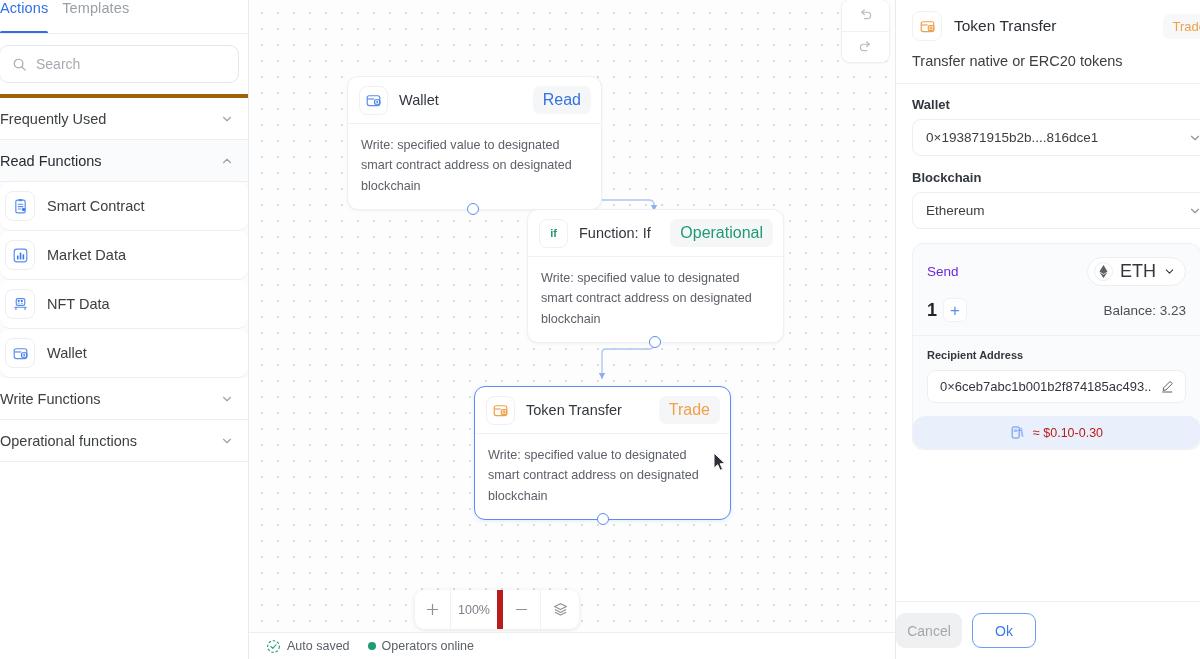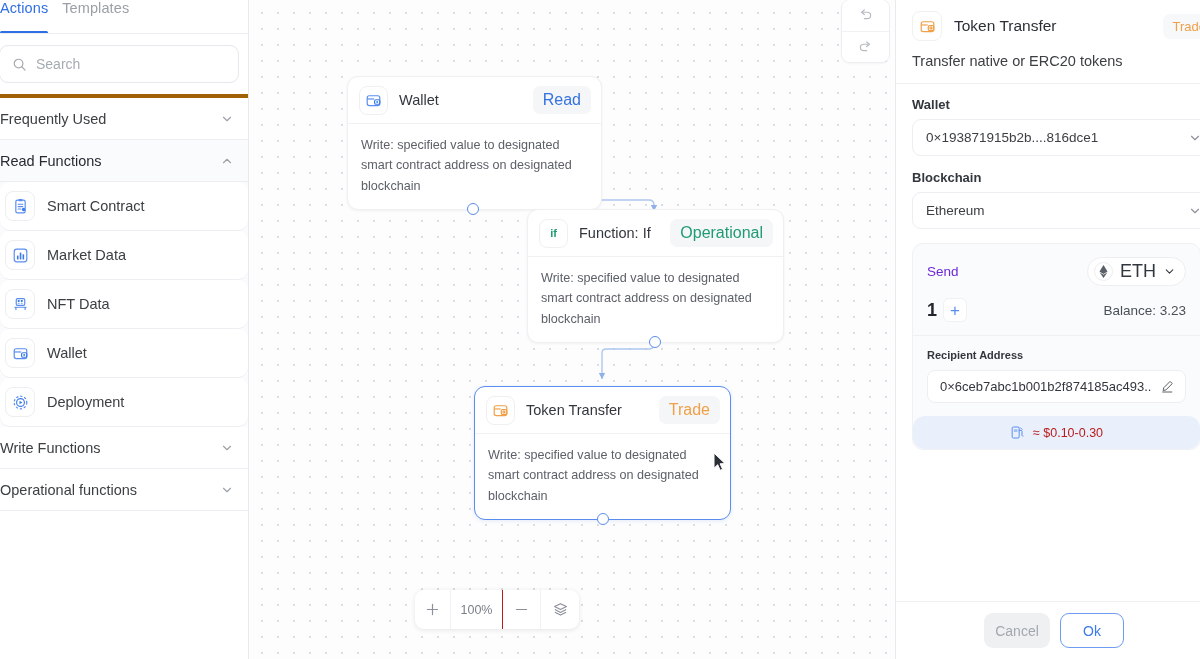--- a/index.html
+++ b/index.html
@@ -105,21 +105,21 @@
   .undoredo button + button { border-top: 1px solid #f0f1f3; }
 
   .zoomctl {
     position: absolute; left: 166px; bottom: 30px;
     height: 39px; background: #fff; border-radius: 9px;
     box-shadow: 0 1px 5px rgba(16,24,40,.10);
     display: flex; align-items: center;
   }
   .zoomctl > * { height: 39px; display: flex; align-items: center; justify-content: center; }
   .zoomctl .zb { width: 36px; cursor: pointer; border-right: 1px solid #f0f1f3; }
-  .zoomctl .zlevel { width: 52px; font-size: 12.5px; color: #7b8189; border-right: 1px solid #b91c1c; cursor: default; text-align: right;}
+  .zoomctl .zlevel { width: 52px; font-size: 12.5px; color: #7b8189; border-right: 6px solid #b91c1c; cursor: default; text-align: right;}
   .zoomctl .zlayer { width: 38px; cursor: pointer; }
 
   
   .node {
     position: absolute; background: #fff; border: 1px solid #eef0f2;
     border-radius: 11px; box-shadow: 0 1px 3px rgba(16,24,40,.05);
   }
   .node.selected { border: 1.6px solid #5b8def; box-shadow: 0 1px 4px rgba(59,110,230,.14); }
   .node-head {
     height: 46px; display: flex; align-items: center; padding: 0 10px 0 11px; gap: 11px;
@@ -208,21 +208,21 @@
     display: flex; align-items: center; padding: 0 10px 0 12px; gap: 8px;
     font-size: 13px; color: #32363d;
   }
   .addr-input .a { flex: 1; overflow: hidden; white-space: nowrap; }
   .gas-row {
     background: #e9effb; padding: 9px 0; display: flex; align-items: center;
     justify-content: center; gap: 8px; font-size: 12.5px; color: #b91c1c; border-radius: 12px;
   }
   .panel-foot {
     border-top: 1px solid #eff0f2; height: 58px; display: flex; align-items: center;
-    justify-content: center; gap: 10px; padding-right: 0px;
+    justify-content: flex-start; gap: 10px; padding-right: 0px;
   }
   .btn {
     height: 35px; border-radius: 9px; font-size: 14px; cursor: pointer;
     display: flex; align-items: center; justify-content: center;
     font-family: "Liberation Sans", sans-serif;
   }
   .btn-cancel { width: 66px; background: #eef0f2; color: #a3a8af; border: none; }
   .btn-ok { width: 64px; background: #fff; color: #3b7bea; border: 1.4px solid #6d9cf0; margin-right: -12px; }
 </style>
 </head>
@@ -318,30 +318,20 @@
           <svg width="17" height="17" viewBox="0 0 20 20" fill="none">
             <rect x="2.6" y="4.4" width="14.8" height="11.6" rx="2.4" stroke="#5b8def" stroke-width="1.4"></rect>
             <path d="M2.6 8.2h8.2" stroke="#5b8def" stroke-width="1.4"></path>
             <rect x="11.3" y="9.1" width="6.1" height="5.3" rx="1.5" stroke="#3b7bea" stroke-width="1.4"></rect>
             <circle cx="14.3" cy="11.8" r="1.1" fill="#3b7bea"></circle>
           </svg>
         </span>
         <span class="nm">Wallet</span>
       </div>
 
-      <div class="side-item">
-        <span class="ico">
-          <svg width="17" height="17" viewBox="0 0 20 20" fill="none">
-            <circle cx="10" cy="10" r="7.4" stroke="#5b8def" stroke-width="1.4" stroke-dasharray="2.6 2.2"></circle>
-            <circle cx="10" cy="10" r="4.6" stroke="#3b7bea" stroke-width="1.3"></circle>
-            <path d="M8.8 7.8l3.4 2.2-3.4 2.2z" fill="#3b7bea"></path>
-          </svg>
-        </span>
-        <span class="nm">Deployment</span>
-      </div>
     </div>
 
     <div class="group-header">
       <span class="lbl">Write Functions</span>
       <span style="display:flex;">
         <svg class="chev" viewBox="0 0 16 16" fill="none">
             <path d="M4 6l4 4 4-4" stroke="#9aa0a6" stroke-width="1.3" stroke-linecap="round" stroke-linejoin="round"></path>
           </svg>
       </span>
     </div>
@@ -456,20 +446,35 @@
           <span style="display:flex;">
             <svg width="17" height="17" viewBox="0 0 20 20" fill="none">
               <path d="M10 3.1L17 6.6 10 10.1 3 6.6z" stroke="#8b9099" stroke-width="1.3" stroke-linejoin="round"></path>
               <path d="M3.4 10.1L10 13.4l6.6-3.3" stroke="#8b9099" stroke-width="1.3" stroke-linejoin="round"></path>
               <path d="M3.4 13.3L10 16.6l6.6-3.3" stroke="#8b9099" stroke-width="1.3" stroke-linejoin="round"></path>
             </svg>
           </span>
         </div>
       </div>
 
+      <div class="statusbar">
+        <span class="stat">
+          <span style="display:flex;">
+            <svg width="15" height="15" viewBox="0 0 18 18" fill="none">
+              <circle cx="9" cy="9" r="7" stroke="#1d9b72" stroke-width="1.3" stroke-dasharray="3 2.2"></circle>
+              <path d="M5.9 9.1l2.2 2.2 4-4.4" stroke="#1d9b72" stroke-width="1.3" stroke-linecap="round" stroke-linejoin="round"></path>
+            </svg>
+          </span>
+          <span>Auto saved</span>
+        </span>
+        <span class="stat">
+          <span class="dot-green"></span>
+          <span>Operators online</span>
+        </span>
+      </div>
 
     </div>
   </section>
 
   <aside class="panel">
 
     <div class="panel-head">
       <div class="panel-head-row">
         <span class="panel-ico">
           <svg width="17" height="17" viewBox="0 0 20 20" fill="none">

